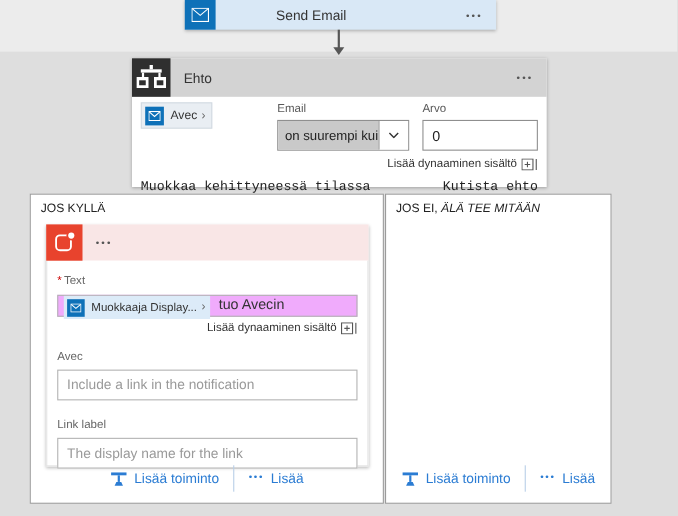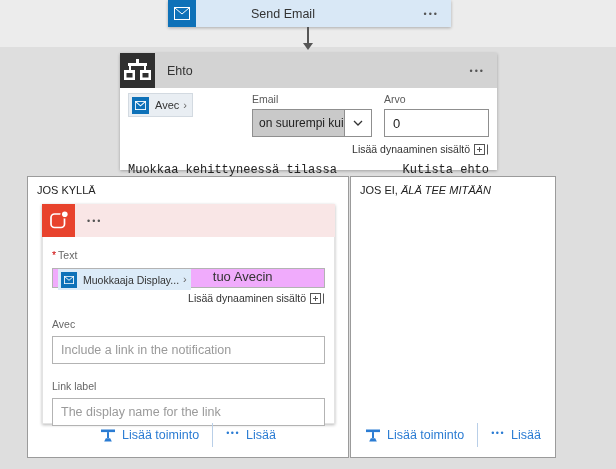--- a/index.html
+++ b/index.html
@@ -57,21 +57,21 @@
   .push-card { left:14px; top:27px; width:293px; height:220px; }
   .push-header { height:33px; background:#f9e6e6; }
   .push-icon { width:33px; height:33px; background:#e8432d; display:flex; align-items:center; justify-content:center; flex:none; }
   .push-body { padding:8px 9px 0 9px; border:1px solid #e3e3e3; border-top:none; height:187px; background:#fff; }
   .req { color:#c00; margin-right:2px; font-size:10.5px; }
   .p-label { font-size:10.5px; color:#666; }
   .text-box { margin-top:5px; height:20px; border:1px solid #b3b3b3; display:flex; align-items:flex-start; padding:0 5px; background:#f0abfc; cursor:text; }
   .token-blue { display:inline-flex; align-items:center; height:21px; background:#dcebf8; padding-right:4px; cursor:pointer; }
   .token-blue .token-icon { width:16px; height:16px; }
   .token-blue .token-text { font-size:10.5px; }
-  .typed-text { font-size:13px; color:#333; margin-left:22px; white-space:nowrap; }
+  .typed-text { font-size:13px; color:#333; margin-left:8px; white-space:nowrap; }
   .push-input { width:100%; height:28px; border:1px solid #b3b3b3; font-size:12.5px; padding:0 8px; color:#333; margin-top:4px; font-family:"Liberation Sans",sans-serif; }
   .push-input::placeholder { color:#9a9a9a; }
   .mt10 { margin-top:10px; } .mt12 { margin-top:12px; }
 
   
   .branch-footer { position:absolute; left:0; right:0; bottom:10px; display:flex; align-items:center; justify-content:center; }
   .foot-btn { display:inline-flex; color:#2b7cd3; font-size:12.5px; padding:0 13px; cursor:pointer; white-space:nowrap; }
   .foot-btn svg { margin-right:6px; }
   .foot-dots { font-size:9px; letter-spacing:1.5px; margin-right:6px; color:#2b7cd3; }
   .foot-div { width:1px; height:24px; background:#b9cfe8; }

